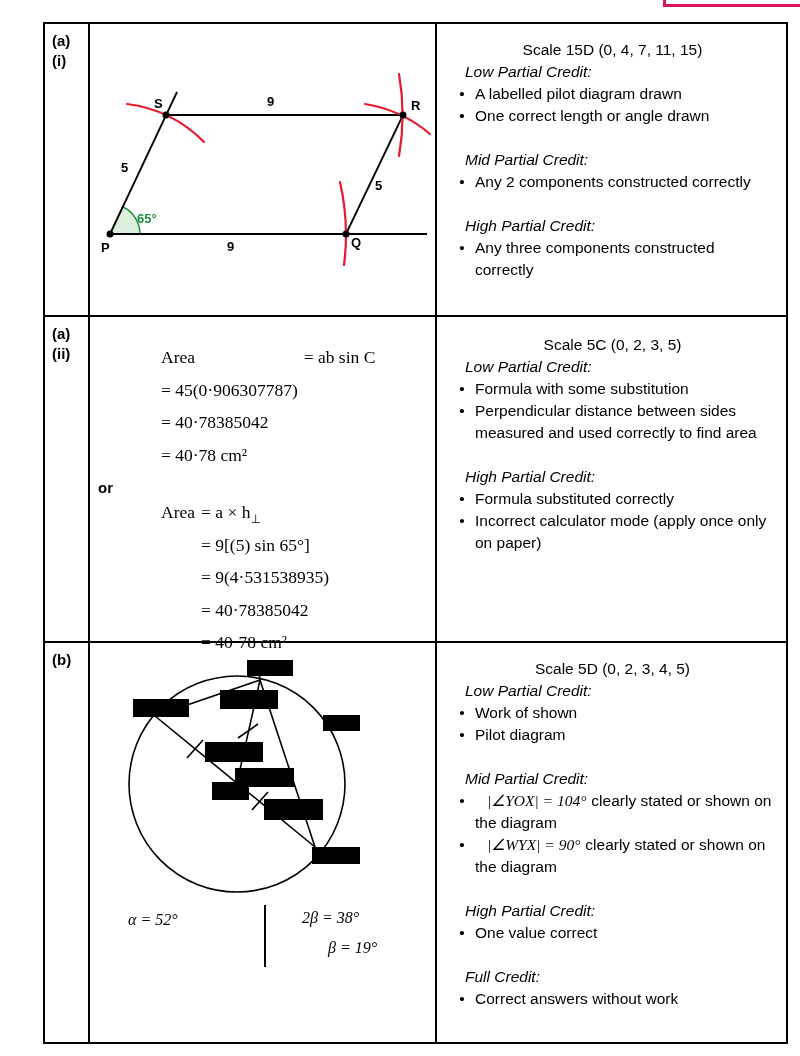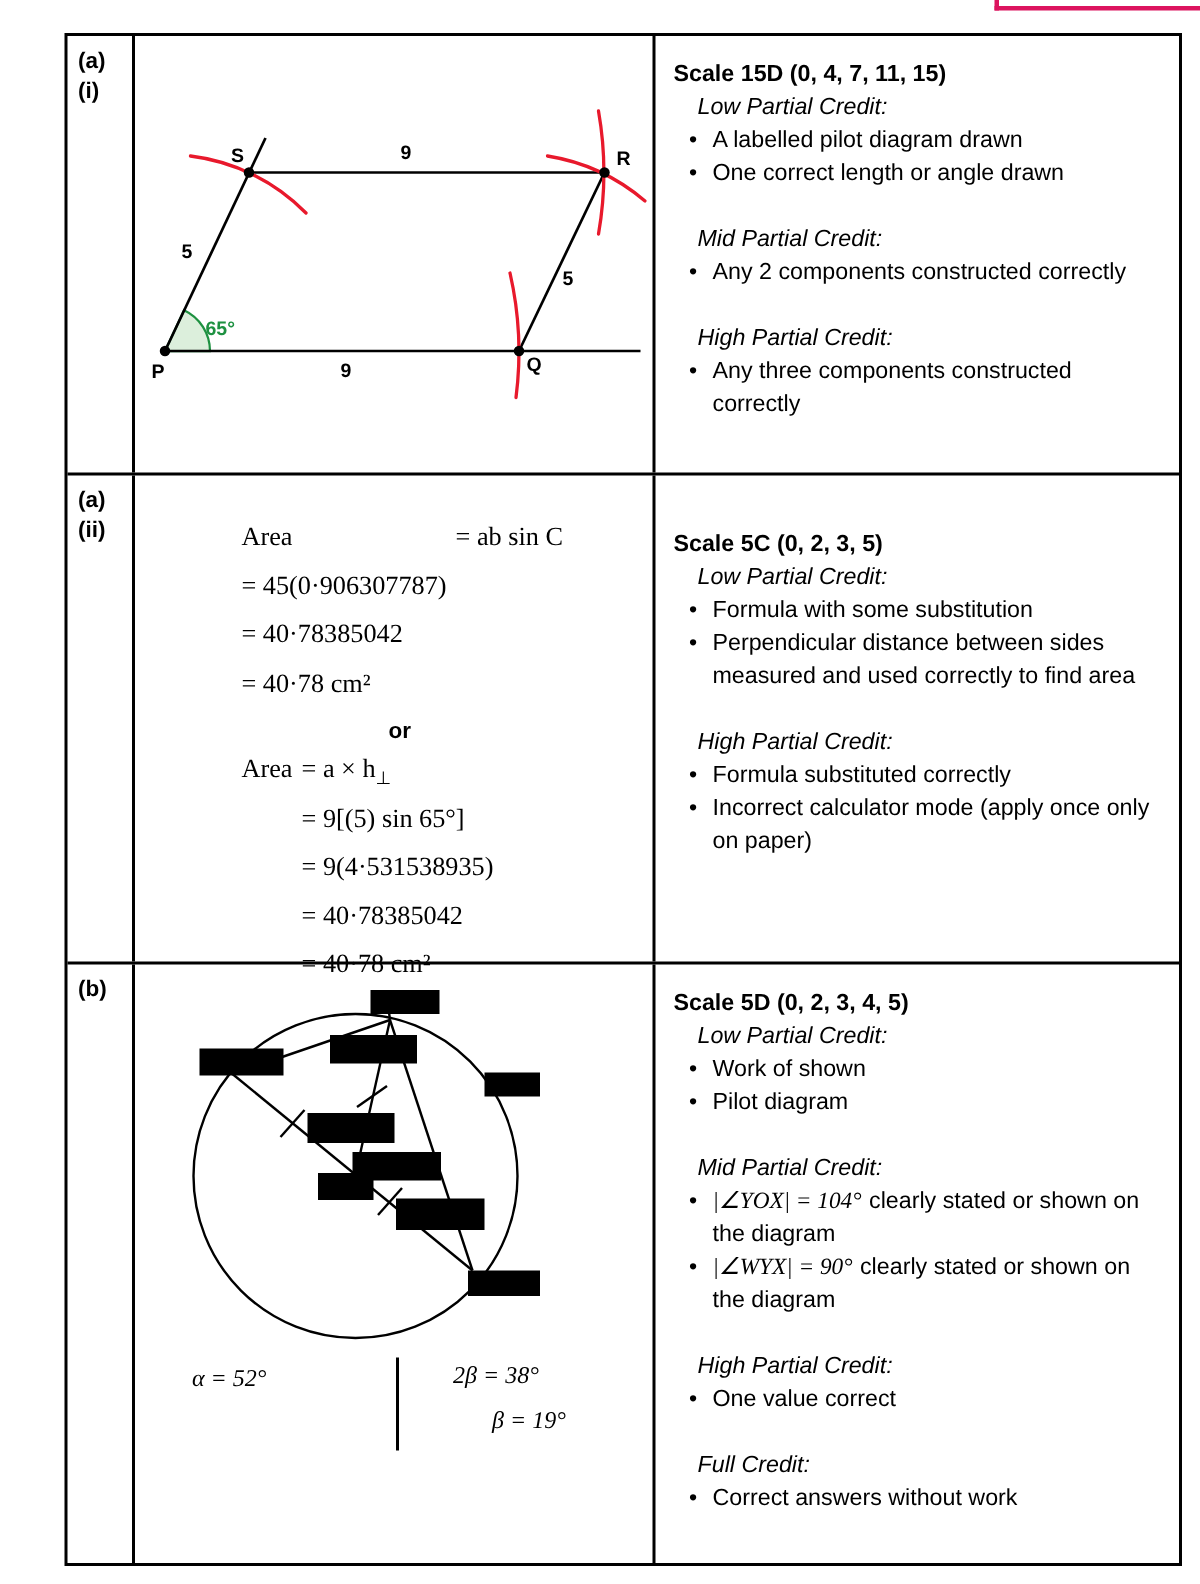--- a/index.html
+++ b/index.html
@@ -18,38 +18,38 @@
   .trow + .trow{border-top:2px solid #000;}
   .cell{position:relative;min-height:10px;}
   .lbl,.mid{border-right:2px solid #000;}
   .r1 .cell{height:291px;}
   .r2 .cell{height:324px;}
   .r3 .cell{height:399px;}
 
   .lbl{font-weight:bold;font-size:15px;line-height:20px;padding:7px 0 0 7px;}
 
   .right{padding:15px 10px 0 12px;font-size:15.5px;line-height:22px;}
-  .r2 .right{padding-top:35px;border-radius:17px;}
+  .r2 .right{padding-top:17px;border-radius:17px;}
   .r3 .right{}
-  .scale{font-weight:bold;}
+  .scale{font-weight:normal;text-align:center;}
   .seclabel{font-style:italic;margin-left:16px;}
   .sec + .sec{margin-top:22px;}
   .bullet{display:flex;}
   .bdot{flex:0 0 26px;text-align:center;}
   .btext{flex:1;}
   .mathfrag{font-family:"Liberation Serif",serif;font-style:italic;}
   .mathfrag:empty{display:none;}
-  .mathfrag:not(:empty){margin-right:5px;}
+  .mathfrag:not(:empty){margin-right:5px;margin-left:12px;}
 
   .workwrap{padding-top:27px;}
   .workblock{display:grid;grid-template-columns:max-content max-content;column-gap:6px;
     margin-left:71px;font-family:"Liberation Serif",serif;font-size:17.5px;line-height:26px;}
   .workblock .lhs{text-align:left;}
   .workblock sub{font-size:12px;}
-  .orlbl{font-weight:bold;font-size:15px;margin:5px 0 3px 8px;text-align:center;}
+  .orlbl{font-weight:bold;font-size:15px;margin:5px 0 3px 8px;}
 
   svg text{font-family:"Liberation Sans",sans-serif;}
   .vtx{font-size:13px;font-weight:bold;fill:#000;}
   .meas{font-size:13px;font-weight:bold;fill:#000;}
   .angtxt{font-size:13px;font-weight:bold;fill:var(--green);}
   .blk{stroke:#000;stroke-width:1.8;fill:none;}
   .blk2{stroke:#000;stroke-width:1.6;fill:none;}
   .redarc{stroke:var(--red);stroke-width:2.2;fill:none;stroke-linecap:round;}
   .wedge{fill:var(--green-fill);stroke:var(--green);stroke-width:1.5;}
   .redact{fill:#000;}

